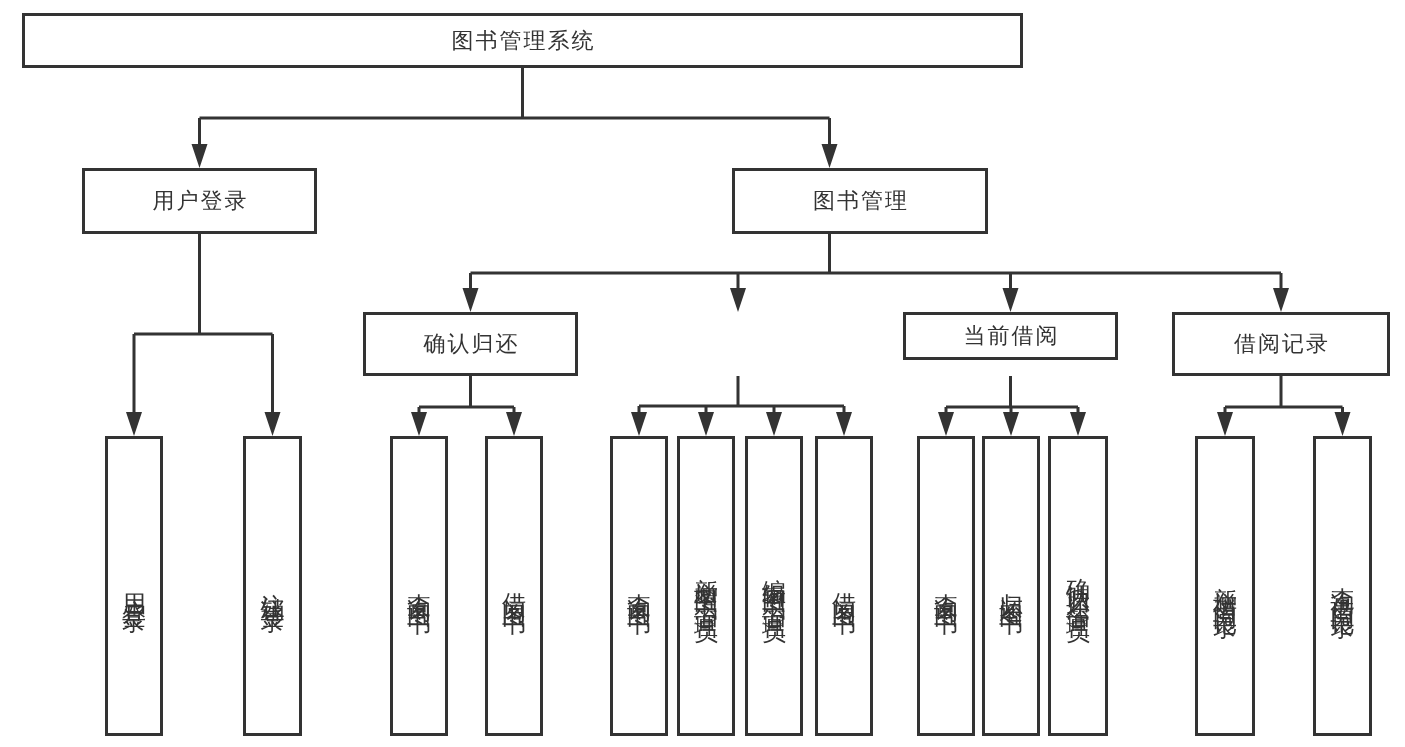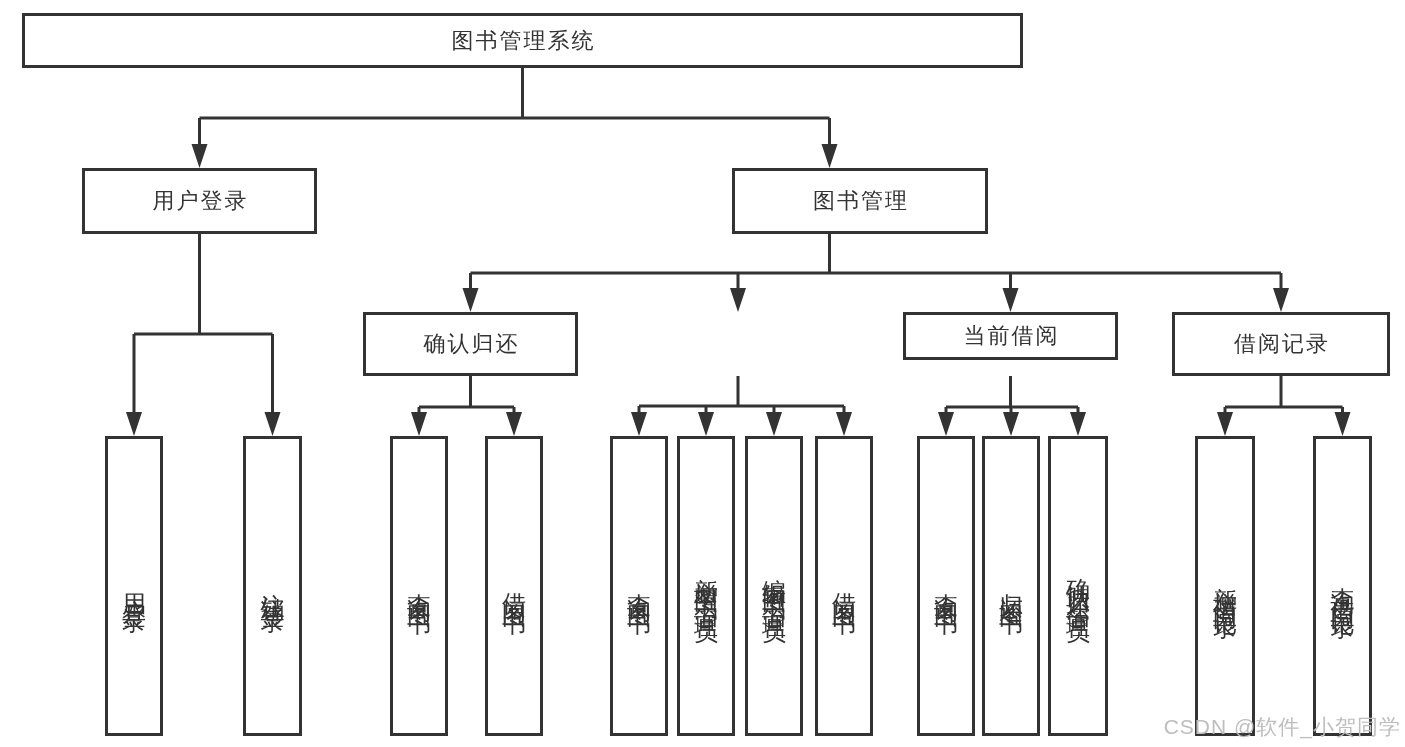--- a/index.html
+++ b/index.html
@@ -143,15 +143,14 @@
     <span class="lbl">确认归还（管理员）</span>
   </div>
 
   <div class="node v" style="left:1195px;top:436px;width:60px;height:300px">
     <span class="lbl">新增借阅记录</span>
   </div>
   <div class="node v" style="left:1313px;top:436px;width:59px;height:300px">
     <span class="lbl">查询借阅记录</span>
   </div>
 
-  <div class="watermark">CSDN @软件_小贺同学</div>
 
 </div>
 
 </body></html>

